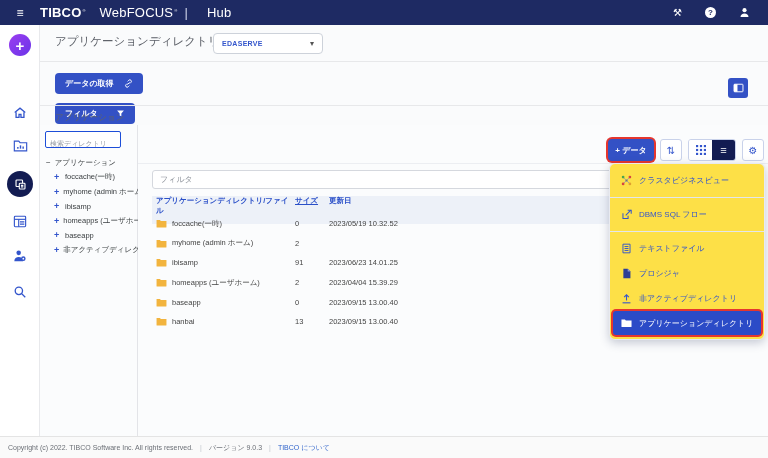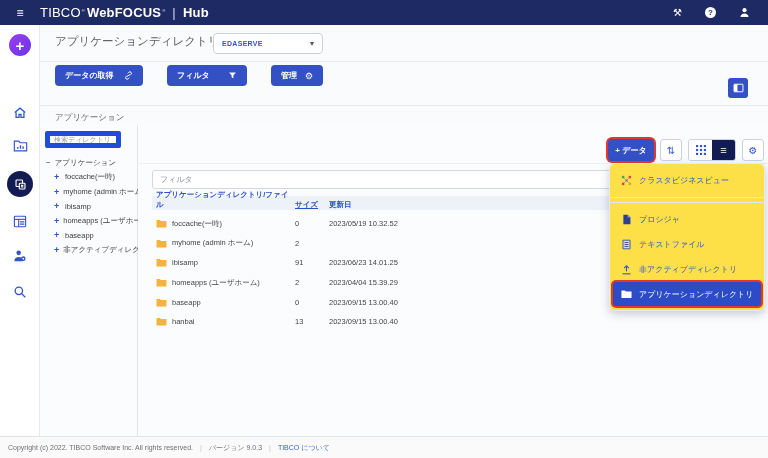--- a/index.html
+++ b/index.html
@@ -3,22 +3,22 @@
 <meta charset="utf-8">
 <style>
   * { margin:0; padding:0; box-sizing:border-box; }
   html,body { width:768px; height:458px; overflow:hidden; }
   body { font-family:"Liberation Sans","DejaVu Sans",sans-serif; background:#f7f8fa; position:relative; color:#333; }
 
   
   .topbar { position:absolute; top:0; left:0; width:768px; height:25px; background:#1e2a63; display:flex; align-items:center; color:#fff; z-index:20; }
   .hamburger { width:40px; text-align:center; font-size:12px; cursor:pointer; }
   .brand { font-size:13px; letter-spacing:.2px; display:flex; align-items:baseline; }
-  .brand .tibco { font-weight:400; }
-  .brand .product { font-weight:700; margin-left:1px; }
+  .brand .tibco { font-weight:700; }
+  .brand .product { font-weight:400; margin-left:13px; }
   .brand .reg { font-size:4px; vertical-align:super; margin:0 1px; position:relative; top:-5px; }
   .brand .pipe { font-weight:300; margin:0 6px; color:#cfd4ea; }
   .topbar-right { margin-left:auto; display:flex; align-items:center; gap:23px; padding-right:18px; }
   .topbar-right .tb-icon { font-size:10px; line-height:1; cursor:pointer; }
   .help-circle { width:11px; height:11px; border-radius:50%; background:#fff; color:#1e2a63; font-size:8px; font-weight:700; display:flex; align-items:center; justify-content:center; }
 
   
   .sidebar { position:absolute; top:25px; left:0; width:40px; height:411px; background:#fff; border-right:1px solid #e8e9ec; z-index:10; }
   .side-item { position:absolute; left:0; width:40px; display:flex; justify-content:center; cursor:pointer; }
   .plus-btn { top:9px; }
@@ -27,53 +27,53 @@
 
   
   .content { position:absolute; left:40px; top:25px; width:728px; height:411px; background:#fafbfc; }
 
   .page-header { position:absolute; top:0; left:0; width:728px; height:37px; border-bottom:1px solid #e7e8ea; }
   .page-title { position:absolute; left:15px; top:9px; font-size:11.5px; color:#5a5e66; }
   .server-select { position:absolute; left:173px; top:8px; width:110px; height:21px; background:#fff; border:1px solid #cdd2da; border-radius:4px; display:flex; align-items:center; padding:0 8px; cursor:pointer; }
   .server-select .val { font-size:7px; font-weight:700; color:#3355cc; letter-spacing:.3px; }
   .server-select .caret { margin-left:auto; font-size:8px; color:#555; }
 
-  .toolbar-row { position:absolute; top:40px; left:15px; display:flex; gap:24px; }
+  .toolbar-row { position:absolute; top:48px; left:15px; display:flex; gap:9px;flex-direction:column; }
   .tb-btn { height:21px; background:#3351c5; color:#fff; border:none; border-radius:4px; font-size:8px; font-weight:700; display:flex; align-items:center; gap:8px; padding:0 10px; cursor:pointer; font-family:inherit; }
   .tb-btn .gear-glyph { font-size:9px; font-weight:400; }
   .btn-getdata { width:88px; justify-content:space-between; }
   .btn-filter  { width:80px; justify-content:space-between; }
   .panel-toggle { position:absolute; top:53px; right:20px; width:20px; height:20px; background:#3351c5; border:none; border-radius:3px; display:flex; align-items:center; justify-content:center; cursor:pointer; }
 
   .section-divider { position:absolute; top:80px; left:0; width:728px; height:1px; background:#e7e8ea; }
   .section-title { position:absolute; top:87px; left:15px; font-size:8.5px; color:#5f6368; }
 
   
   .tree-panel { position:absolute; top:100px; left:0; width:98px; bottom:0; border-right:1px solid #e3e4e8; background:#fbfcfd; }
-  .tree-search { position:absolute; top:6px; left:5px; width:76px; height:17px; background:#fff; border:5px solid #1d4ed8; border-radius:2px; display:flex; align-items:flex-end; padding:0 4px; }
+  .tree-search { position:absolute; top:6px; left:5px; width:76px; height:17px; background:#fff; border:1px solid #1d4ed8; border-radius:2px; display:flex; align-items:flex-end; padding:0 4px; }
   .tree-search input { border:none; outline:none; width:68px; font-size:7px; color:#444; font-family:inherit; background:transparent; }
   .tree-search input::placeholder { color:#9aa0a8; }
   .tree { position:absolute; top:30px; left:6px; right:2px; }
   .tree-root { display:flex; align-items:center; gap:4px; font-size:7.5px; color:#3c4043; height:15px; cursor:pointer; }
   .tree-root .minus { color:#3c4043; font-size:8px; }
   .tree-item { display:flex; align-items:center; gap:4px; font-size:7.5px; color:#3c4043; height:14.5px; padding-left:8px; cursor:pointer; white-space:nowrap; }
   .tree-item .expander { color:#3355cc; font-size:9px; font-weight:700; width:7px; }
 
   
   .table-area { position:absolute; top:100px; left:98px; right:0; bottom:0; background:#fbfcfd; }
   .actions-row { position:absolute; top:14px; right:4px; display:flex; gap:6px; align-items:center; }
   .add-data-btn { height:22px; width:46px; background:#3351c5; color:#fff; border:none; border-radius:4px; font-size:8px; font-weight:700; cursor:pointer; box-shadow:0 0 0 2px #e5362e; font-family:inherit; }
   .icon-btn { height:22px; width:22px; background:#fff; border:1px solid #c9d2ea; border-radius:3px; display:flex; align-items:center; justify-content:center; cursor:pointer; color:#3355cc; font-size:10px; }
   .view-pair { display:flex; height:22px; border:1px solid #c9d2ea; border-radius:3px; overflow:hidden; }
   .view-half { width:23px; height:100%; display:flex; align-items:center; justify-content:center; cursor:pointer; background:#fff; }
   .view-half.active { background:#131c52; color:#fff; font-size:11px; }
   .table-divider { position:absolute; top:38px; left:0; right:0; height:1px; background:#eceef2; }
   .filter-input { position:absolute; top:45px; left:14px; right:22px; height:19px; border:1px solid #d5d8de; border-radius:3px; background:#fff; font-size:8px; padding:0 7px; color:#444; outline:none; font-family:inherit; }
   .filter-input::placeholder { color:#8d929a; }
-  .grid-header { position:absolute; top:71px; left:14px; right:12px; height:14px; background:#edf1f8; display:flex; align-items:flex-end; font-size:7.5px; font-weight:700; color:#2b50c8; padding-left:4px; }
+  .grid-header { position:absolute; top:71px; left:14px; right:12px; height:28px; background:#edf1f8; display:flex; align-items:flex-start; font-size:7.5px; font-weight:700; color:#2b50c8; padding-left:4px; }
   .col-name { width:139px; }
   .col-size { width:34px;text-decoration:underline; }
   .col-date { flex:1; }
   .grid-rows { position:absolute; top:89px; left:14px; right:12px; }
   .grid-row { display:flex; align-items:center; height:19.6px; font-size:7.5px; color:#444; padding-left:4px; cursor:pointer; }
   .grid-row .name-cell { width:139px; display:flex; align-items:center; gap:5px; }
   .grid-row .size-cell { width:34px; }
   .grid-row .date-cell { flex:1; }
 
   
@@ -352,34 +352,42 @@
             <path d="M6 6 2.5 2.5M6 6l3.5-3.5M6 6 2.5 9.5M6 6l3.5 3.5"></path>
             <circle cx="2.3" cy="2.3" r="1.5" fill="#4aa24e" stroke="none"></circle>
             <circle cx="9.7" cy="2.3" r="1.5" fill="#d64541" stroke="none"></circle>
             <circle cx="2.3" cy="9.7" r="1.5" fill="#d64541" stroke="none"></circle>
             <circle cx="9.7" cy="9.7" r="1.5" fill="#e0a12f" stroke="none"></circle>
             <circle cx="6" cy="6" r="1.2" fill="#6b7280" stroke="none"></circle>
           </svg>
         <span>クラスタビジネスビュー</span>
       </div>
       <div class="menu-divider"></div>
+      <div class="menu-item">
+        <svg width="11" height="11" viewBox="0 0 14 14" fill="none" stroke="#3355cc" stroke-width="1.3">
+            <path d="M2.5 5.5V12h6.5V8.5"></path>
+            <path d="M6 8l6.5-6.5"></path>
+            <path d="M8.5 1.5H13V6"></path>
+          </svg>
+        <span>DBMS SQL フロー</span>
+      </div>
       <div class="menu-divider"></div>
+      <div class="menu-item">
+        <svg width="11" height="11" viewBox="0 0 12 14" fill="none" stroke="#3355cc" stroke-width="1.2">
+            <path d="M1.5 1.5h9v11h-9z"></path>
+            <path d="M3.5 4.5h5M3.5 7h5M3.5 9.5h5"></path>
+          </svg>
+        <span>テキストファイル</span>
+      </div>
       <div class="menu-item">
         <svg width="11" height="11" viewBox="0 0 12 14">
             <path d="M2 1h5.5L11 4.5V13H2z" fill="#2e3f94"></path>
             <path d="M7.5 1v3.5H11" fill="#8a97d6"></path>
           </svg>
         <span>プロシジャ</span>
-      </div>
-      <div class="menu-item">
-        <svg width="11" height="11" viewBox="0 0 12 14" fill="none" stroke="#3355cc" stroke-width="1.2">
-            <path d="M1.5 1.5h9v11h-9z"></path>
-            <path d="M3.5 4.5h5M3.5 7h5M3.5 9.5h5"></path>
-          </svg>
-        <span>テキストファイル</span>
       </div>
       <div class="menu-item">
         <svg width="11" height="11" viewBox="0 0 14 14" fill="none" stroke="#3355cc" stroke-width="1.4">
             <path d="M2 12.5h10"></path>
             <path d="M7 2.5v7"></path>
             <path d="M4 5.2 7 2.3l3 2.9"></path>
           </svg>
         <span>非アクティブディレクトリ</span>
       </div>
       <div class="menu-item selected">

